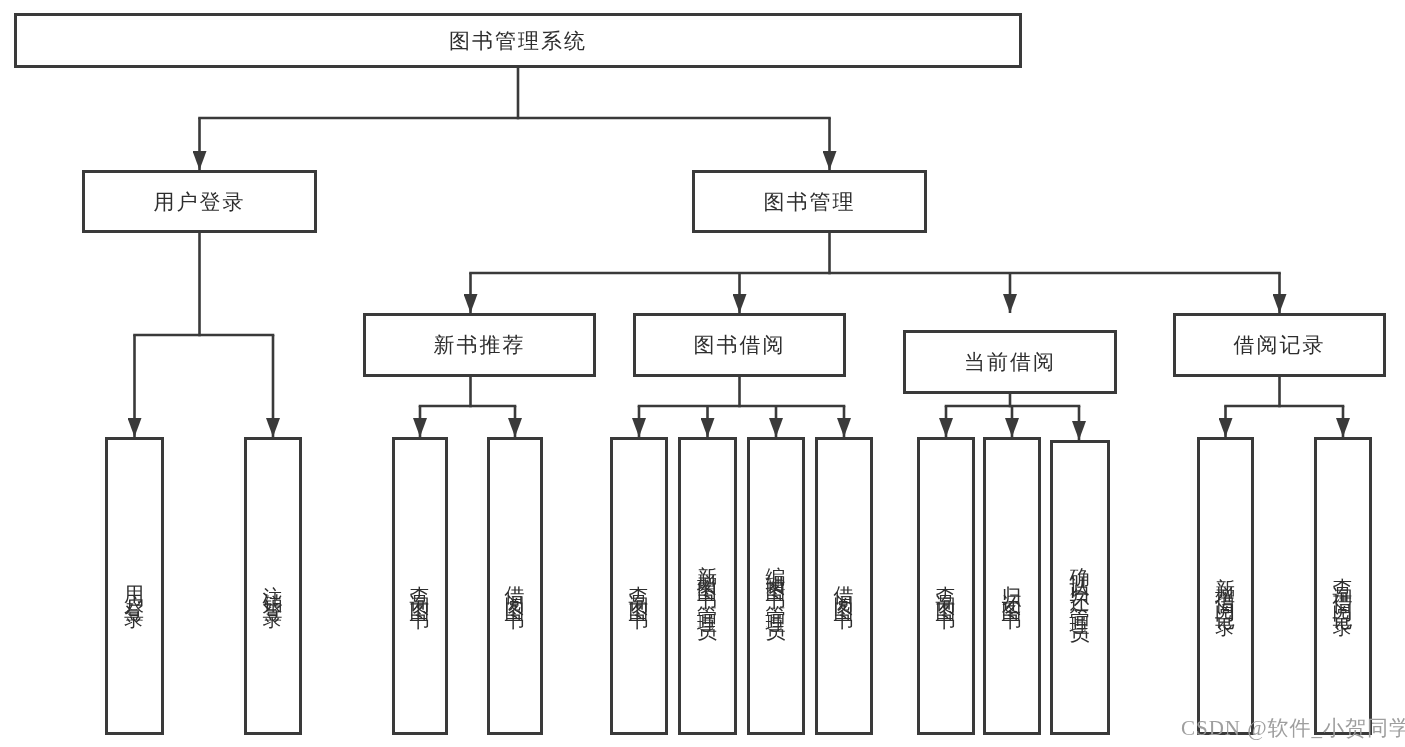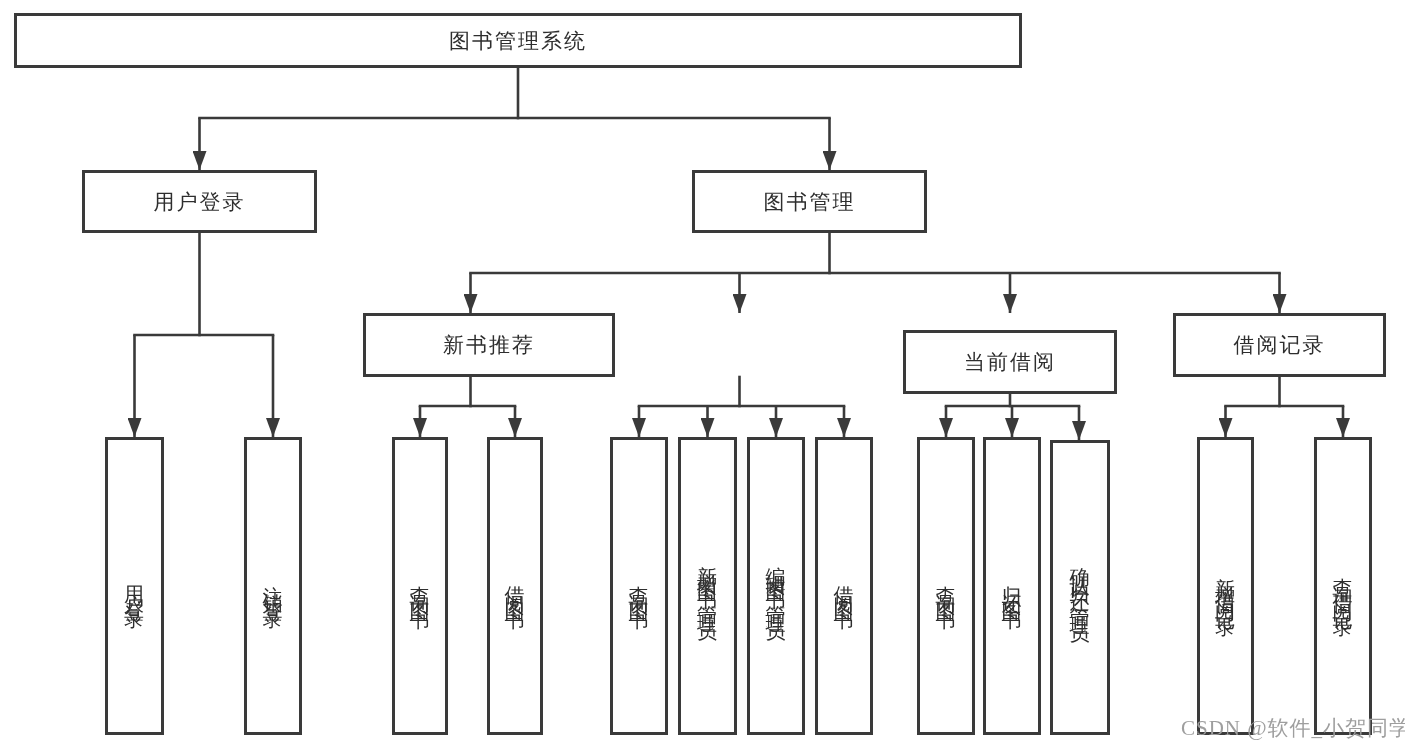--- a/index.html
+++ b/index.html
@@ -111,22 +111,25 @@
     <span>图书管理系统</span>
   </div>
 
   <div class="node h" style="left:82px;top:170px;width:235px;height:63px">
     <span>用户登录</span>
   </div>
   <div class="node h" style="left:692px;top:170px;width:235px;height:63px">
     <span>图书管理</span>
   </div>
 
-  <div class="node h" style="left:363px;top:313px;width:252px;height:64px">
+  <div class="node h" style="left:363px;top:313px;width:233px;height:64px">
     <span>新书推荐</span>
+  </div>
+  <div class="node h" style="left:633px;top:313px;width:213px;height:64px">
+    <span>图书借阅</span>
   </div>
   <div class="node h" style="left:903px;top:330px;width:214px;height:64px">
     <span>当前借阅</span>
   </div>
   <div class="node h" style="left:1173px;top:313px;width:213px;height:64px">
     <span>借阅记录</span>
   </div>
 
   <div class="node v" style="left:105px;top:437px;width:59px;height:298px">
     <span>用户登录</span>

